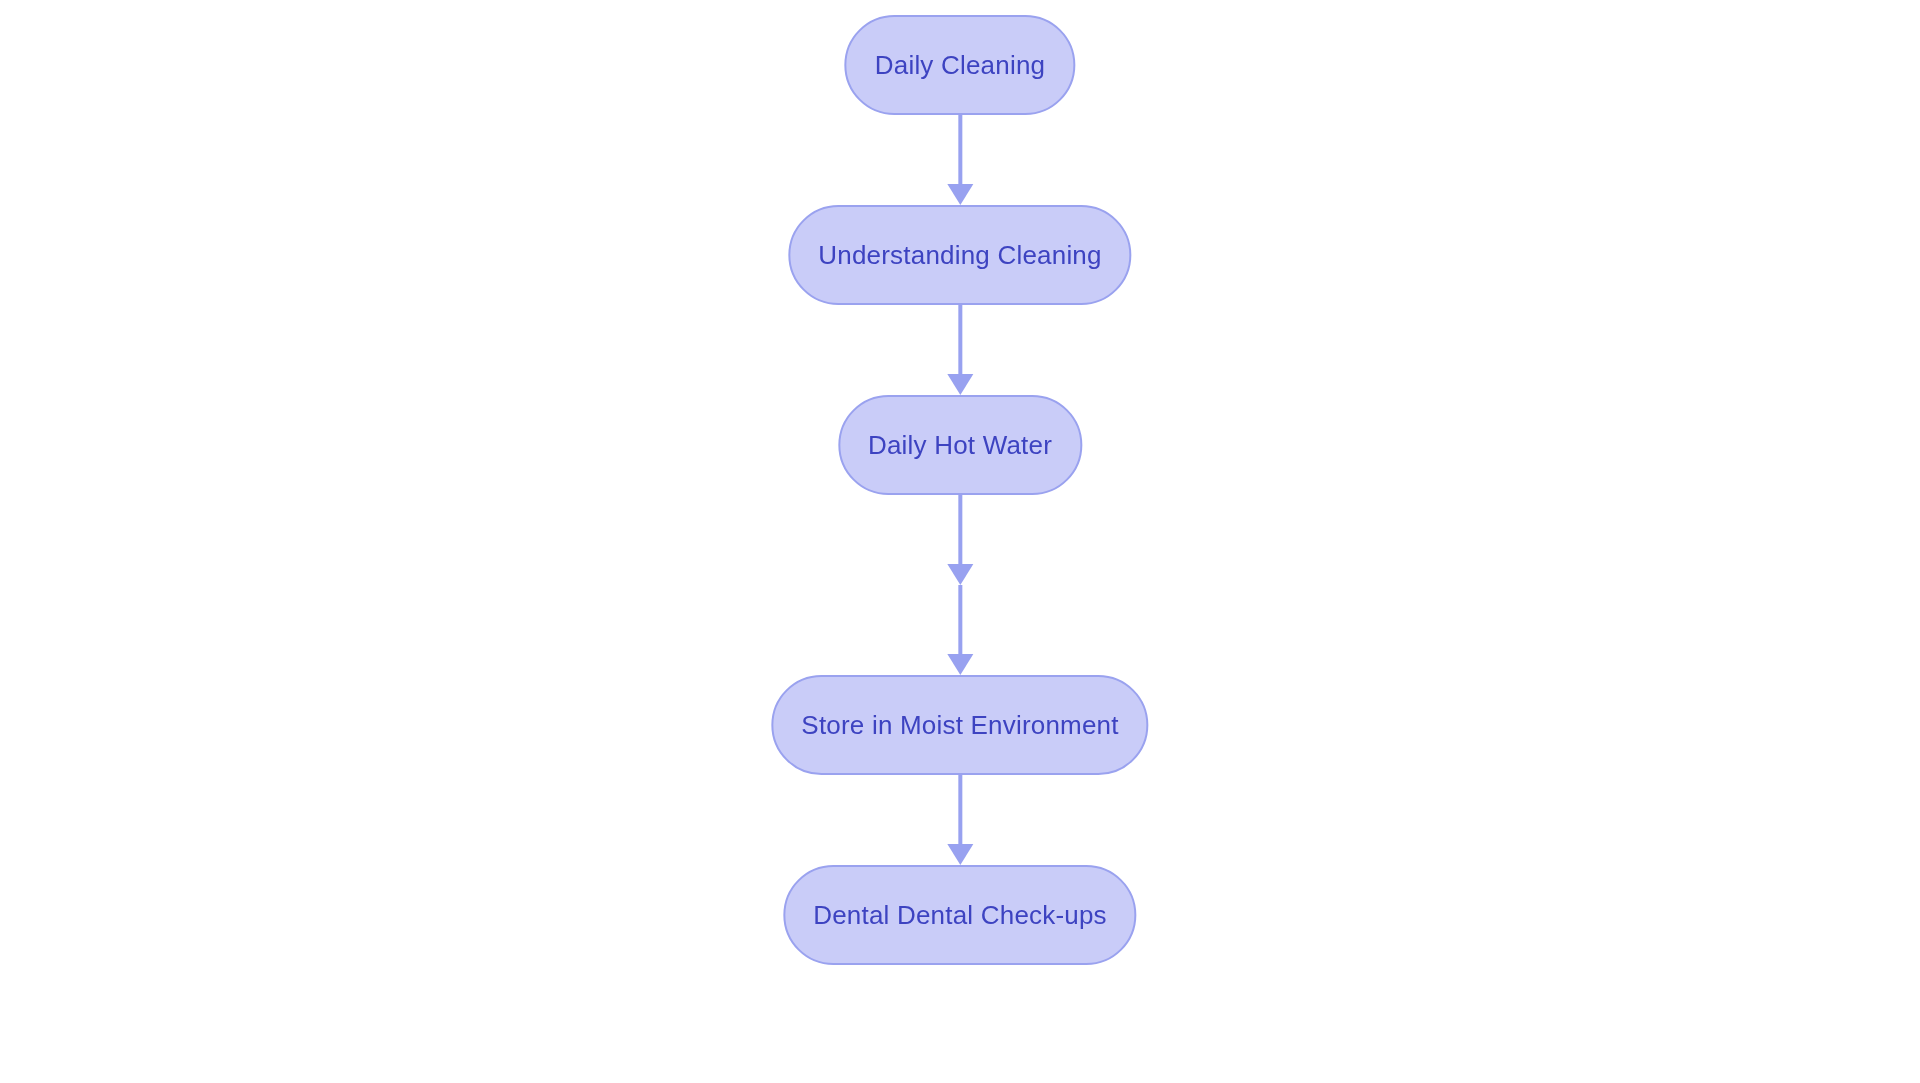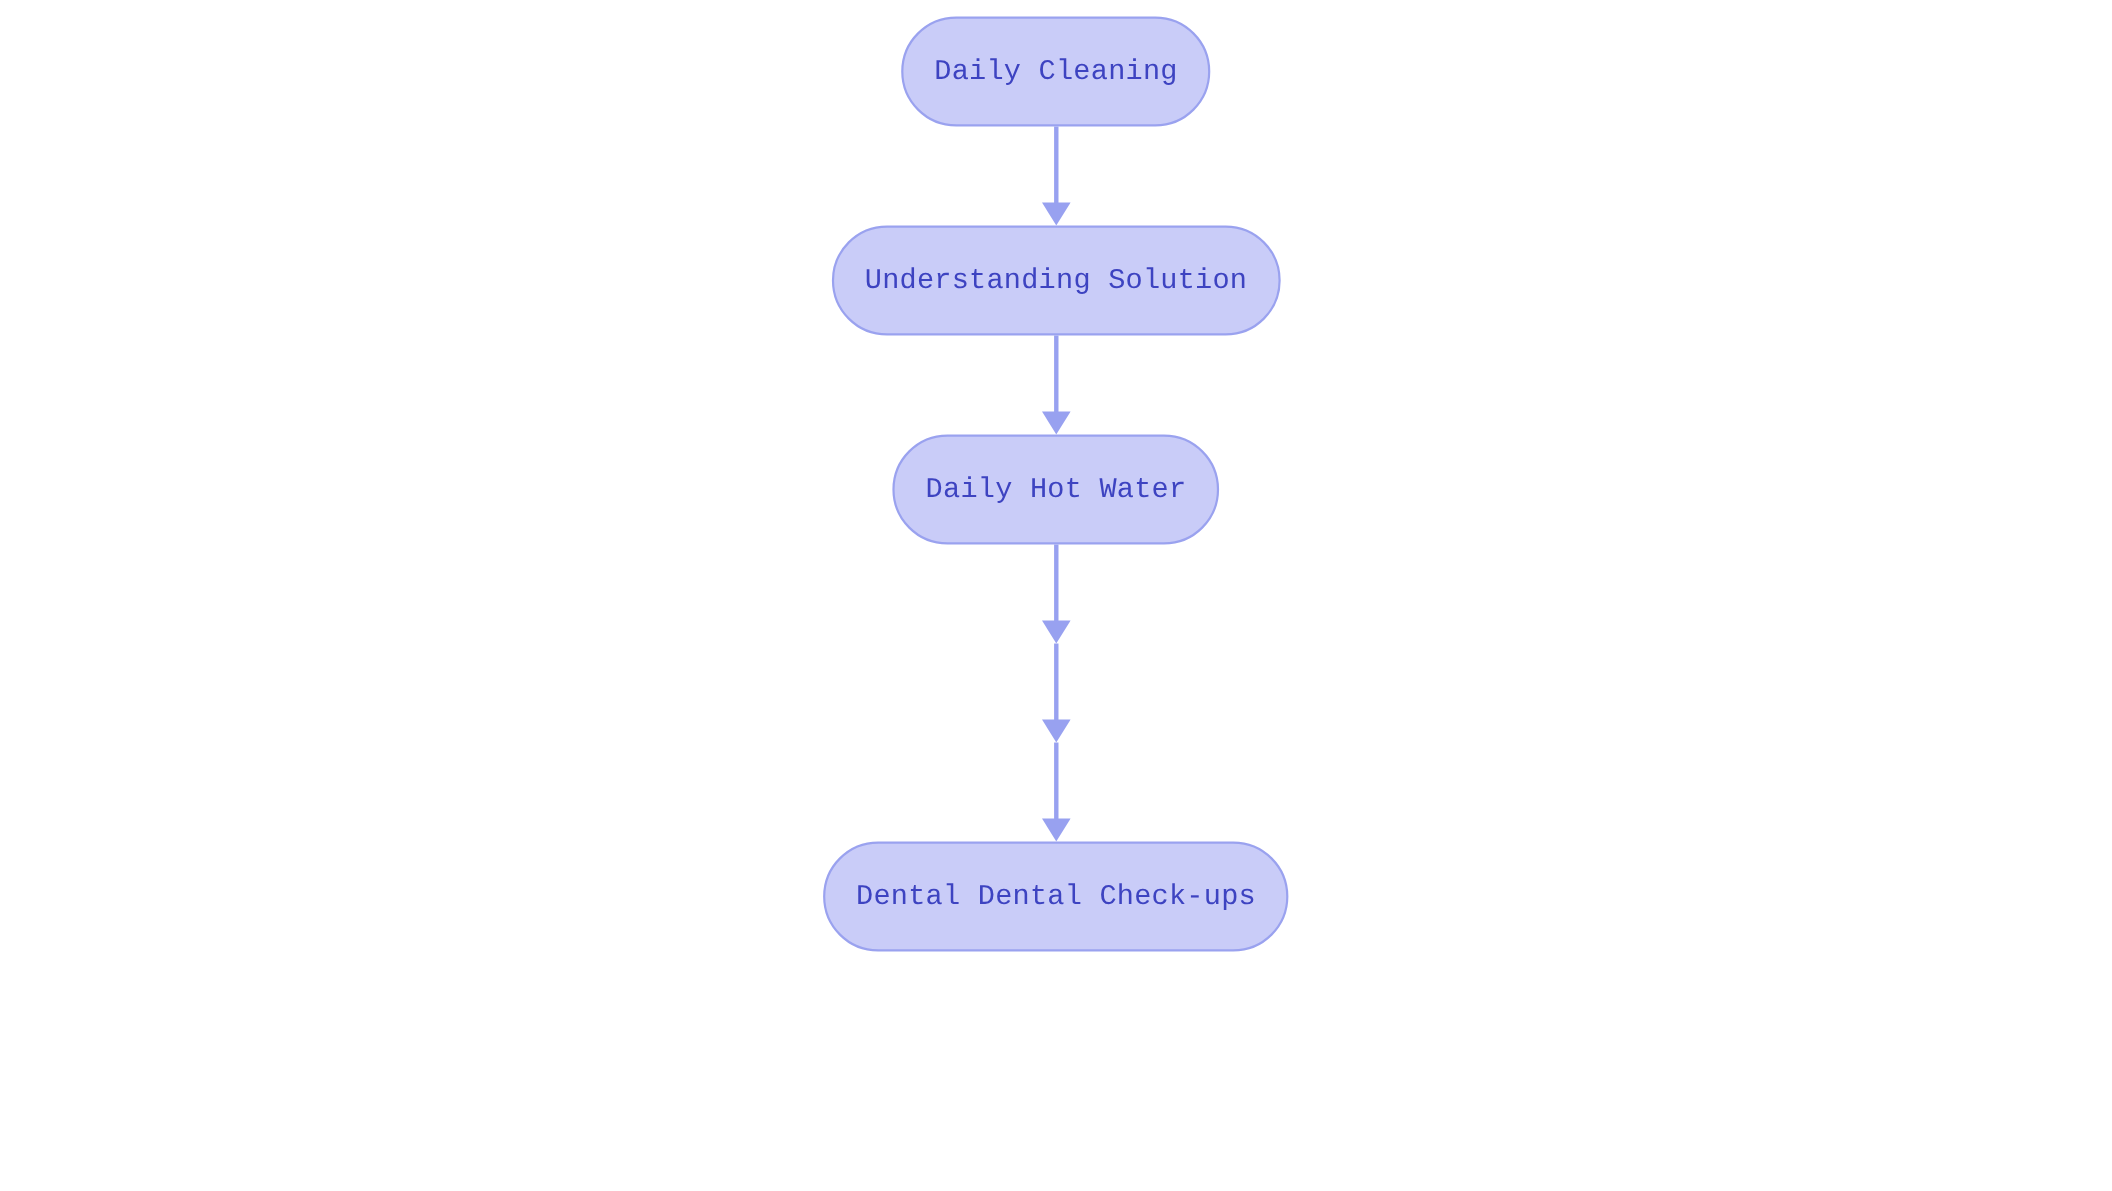--- a/index.html
+++ b/index.html
@@ -36,21 +36,20 @@
     height: 100px;
     padding: 0 28px;
     min-width: 225px;
     background: var(--node-fill);
     border: 2px solid var(--node-border);
     border-radius: 52px;
     display: flex;
     align-items: center;
     justify-content: center;
     flex: none;
-    font-family: Liberation Mono, monospace;
   }
   .node-label {
     font-size: 26px;
     line-height: 1;
     color: var(--node-text);
     white-space: nowrap;
     letter-spacing: 0.2px;
   }
   .connector {
     position: relative;
@@ -88,21 +87,21 @@
     <div class="node">
       <span class="node-label">Daily Cleaning</span>
     </div>
 
     <div class="connector">
       <div class="line"></div>
       <div class="head"></div>
     </div>
 
     <div class="node">
-      <span class="node-label">Understanding Solution</span>
+      <span class="node-label">Understanding Cleaning</span>
     </div>
 
     <div class="connector">
       <div class="line"></div>
       <div class="head"></div>
     </div>
 
     <div class="node">
       <span class="node-label">Daily Hot Water</span>
     </div>
@@ -111,20 +110,23 @@
       <div class="line"></div>
       <div class="head"></div>
     </div>
 
 
     <div class="connector">
       <div class="line"></div>
       <div class="head"></div>
     </div>
 
+    <div class="node">
+      <span class="node-label">Store in Moist Environment</span>
+    </div>
 
     <div class="connector">
       <div class="line"></div>
       <div class="head"></div>
     </div>
 
     <div class="node">
       <span class="node-label">Dental Dental Check-ups</span>
     </div>
 

